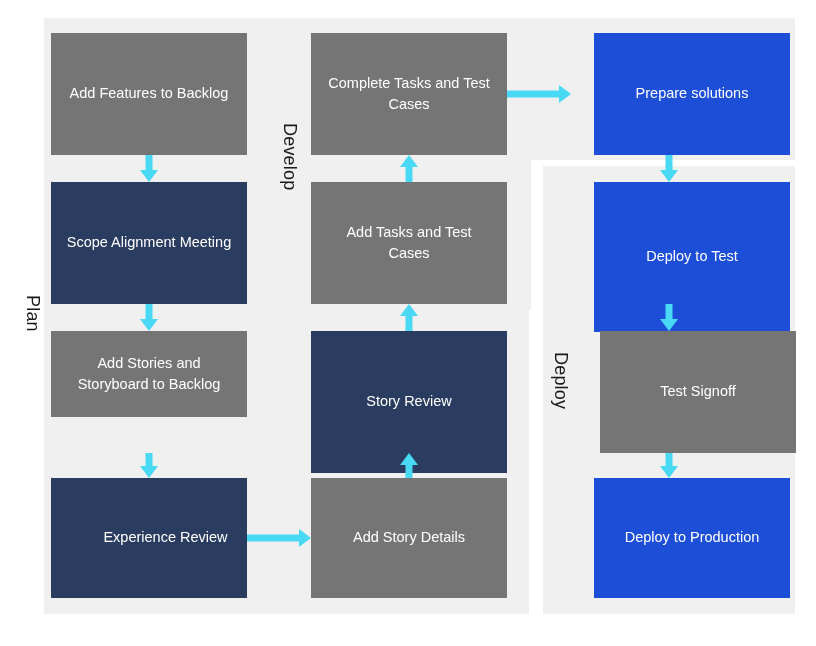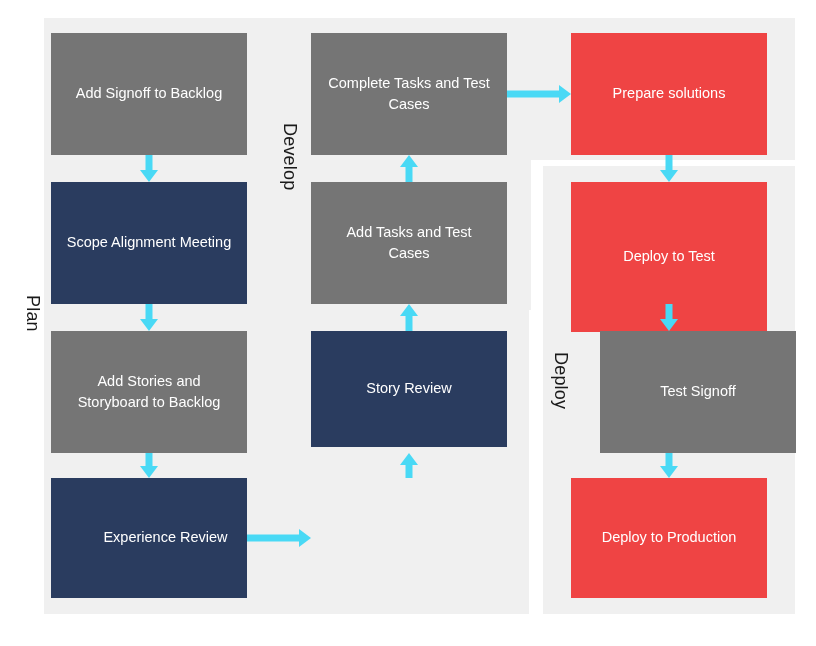--- a/index.html
+++ b/index.html
@@ -47,21 +47,21 @@
     color: #ffffff;
     font-size: 14.5px;
     line-height: 1.45;
     padding: 0 14px;
     box-sizing: border-box;
     font-family: "Liberation Sans", sans-serif;
   }
   .node-label { display: block; }
   .c-gray  { background: #757575; }
   .c-navy  { background: #2a3c5f; text-align: right; }
-  .c-blue  { background: #ef4444; }
+  .c-blue  { background: #1d4ed8; margin-left: 23px; }
 
   
   .arrow { position: absolute; }
   .arrow .shaft { position: absolute; background: #49d9f5; }
   .arrow .head  { position: absolute; width: 0; height: 0; }
 
   
   .arrow.down .shaft { left: 50%; transform: translateX(-50%); width: 7px; top: 0; }
   .arrow.down .head {
     left: 50%; transform: translateX(-50%); bottom: 0;
@@ -98,37 +98,40 @@
 
   <div class="lane" style="left:543px; top:166px; width:252px; height:448px;"></div>
 
   <div class="lane-label" style="left:43px; top:295px;">Plan</div>
 
   <div class="lane-label" style="left:300px; top:123px;">Develop</div>
 
   <div class="lane-label" style="left:571px; top:352px;">Deploy</div>
 
   <div class="node c-gray" style="left:51px; top:33px; width:196px; height:122px;">
-    <span class="node-label">Add Signoff to Backlog</span>
+    <span class="node-label">Add Features to Backlog</span>
   </div>
 
   <div class="node c-navy" style="left:51px; top:182px; width:196px; height:122px;">
     <span class="node-label">Scope Alignment Meeting</span>
   </div>
 
-  <div class="node c-gray" style="left:51px; top:331px; width:196px; height:122px;">
+  <div class="node c-gray" style="left:51px; top:331px; width:196px; height:86px;">
     <span class="node-label">Add Stories and Storyboard to Backlog</span>
   </div>
 
   <div class="node c-navy" style="left:51px; top:478px; width:196px; height:120px;padding-left:47px;">
     <span class="node-label">Experience Review</span>
   </div>
 
-
-  <div class="node c-navy" style="left:311px; top:331px; width:196px; height:116px;">
+  <div class="node c-gray" style="left:311px; top:478px; width:196px; height:120px;">
+    <span class="node-label">Add Story Details</span>
+  </div>
+
+  <div class="node c-navy" style="left:311px; top:331px; width:196px; height:142px;">
     <span class="node-label">Story Review</span>
   </div>
 
   <div class="node c-gray" style="left:311px; top:33px; width:196px; height:122px;">
     <span class="node-label">Complete Tasks and Test Cases</span>
   </div>
 
   <div class="node c-gray" style="left:311px; top:182px; width:196px; height:122px;">
     <span class="node-label">Add Tasks and Test Cases</span>
   </div>

